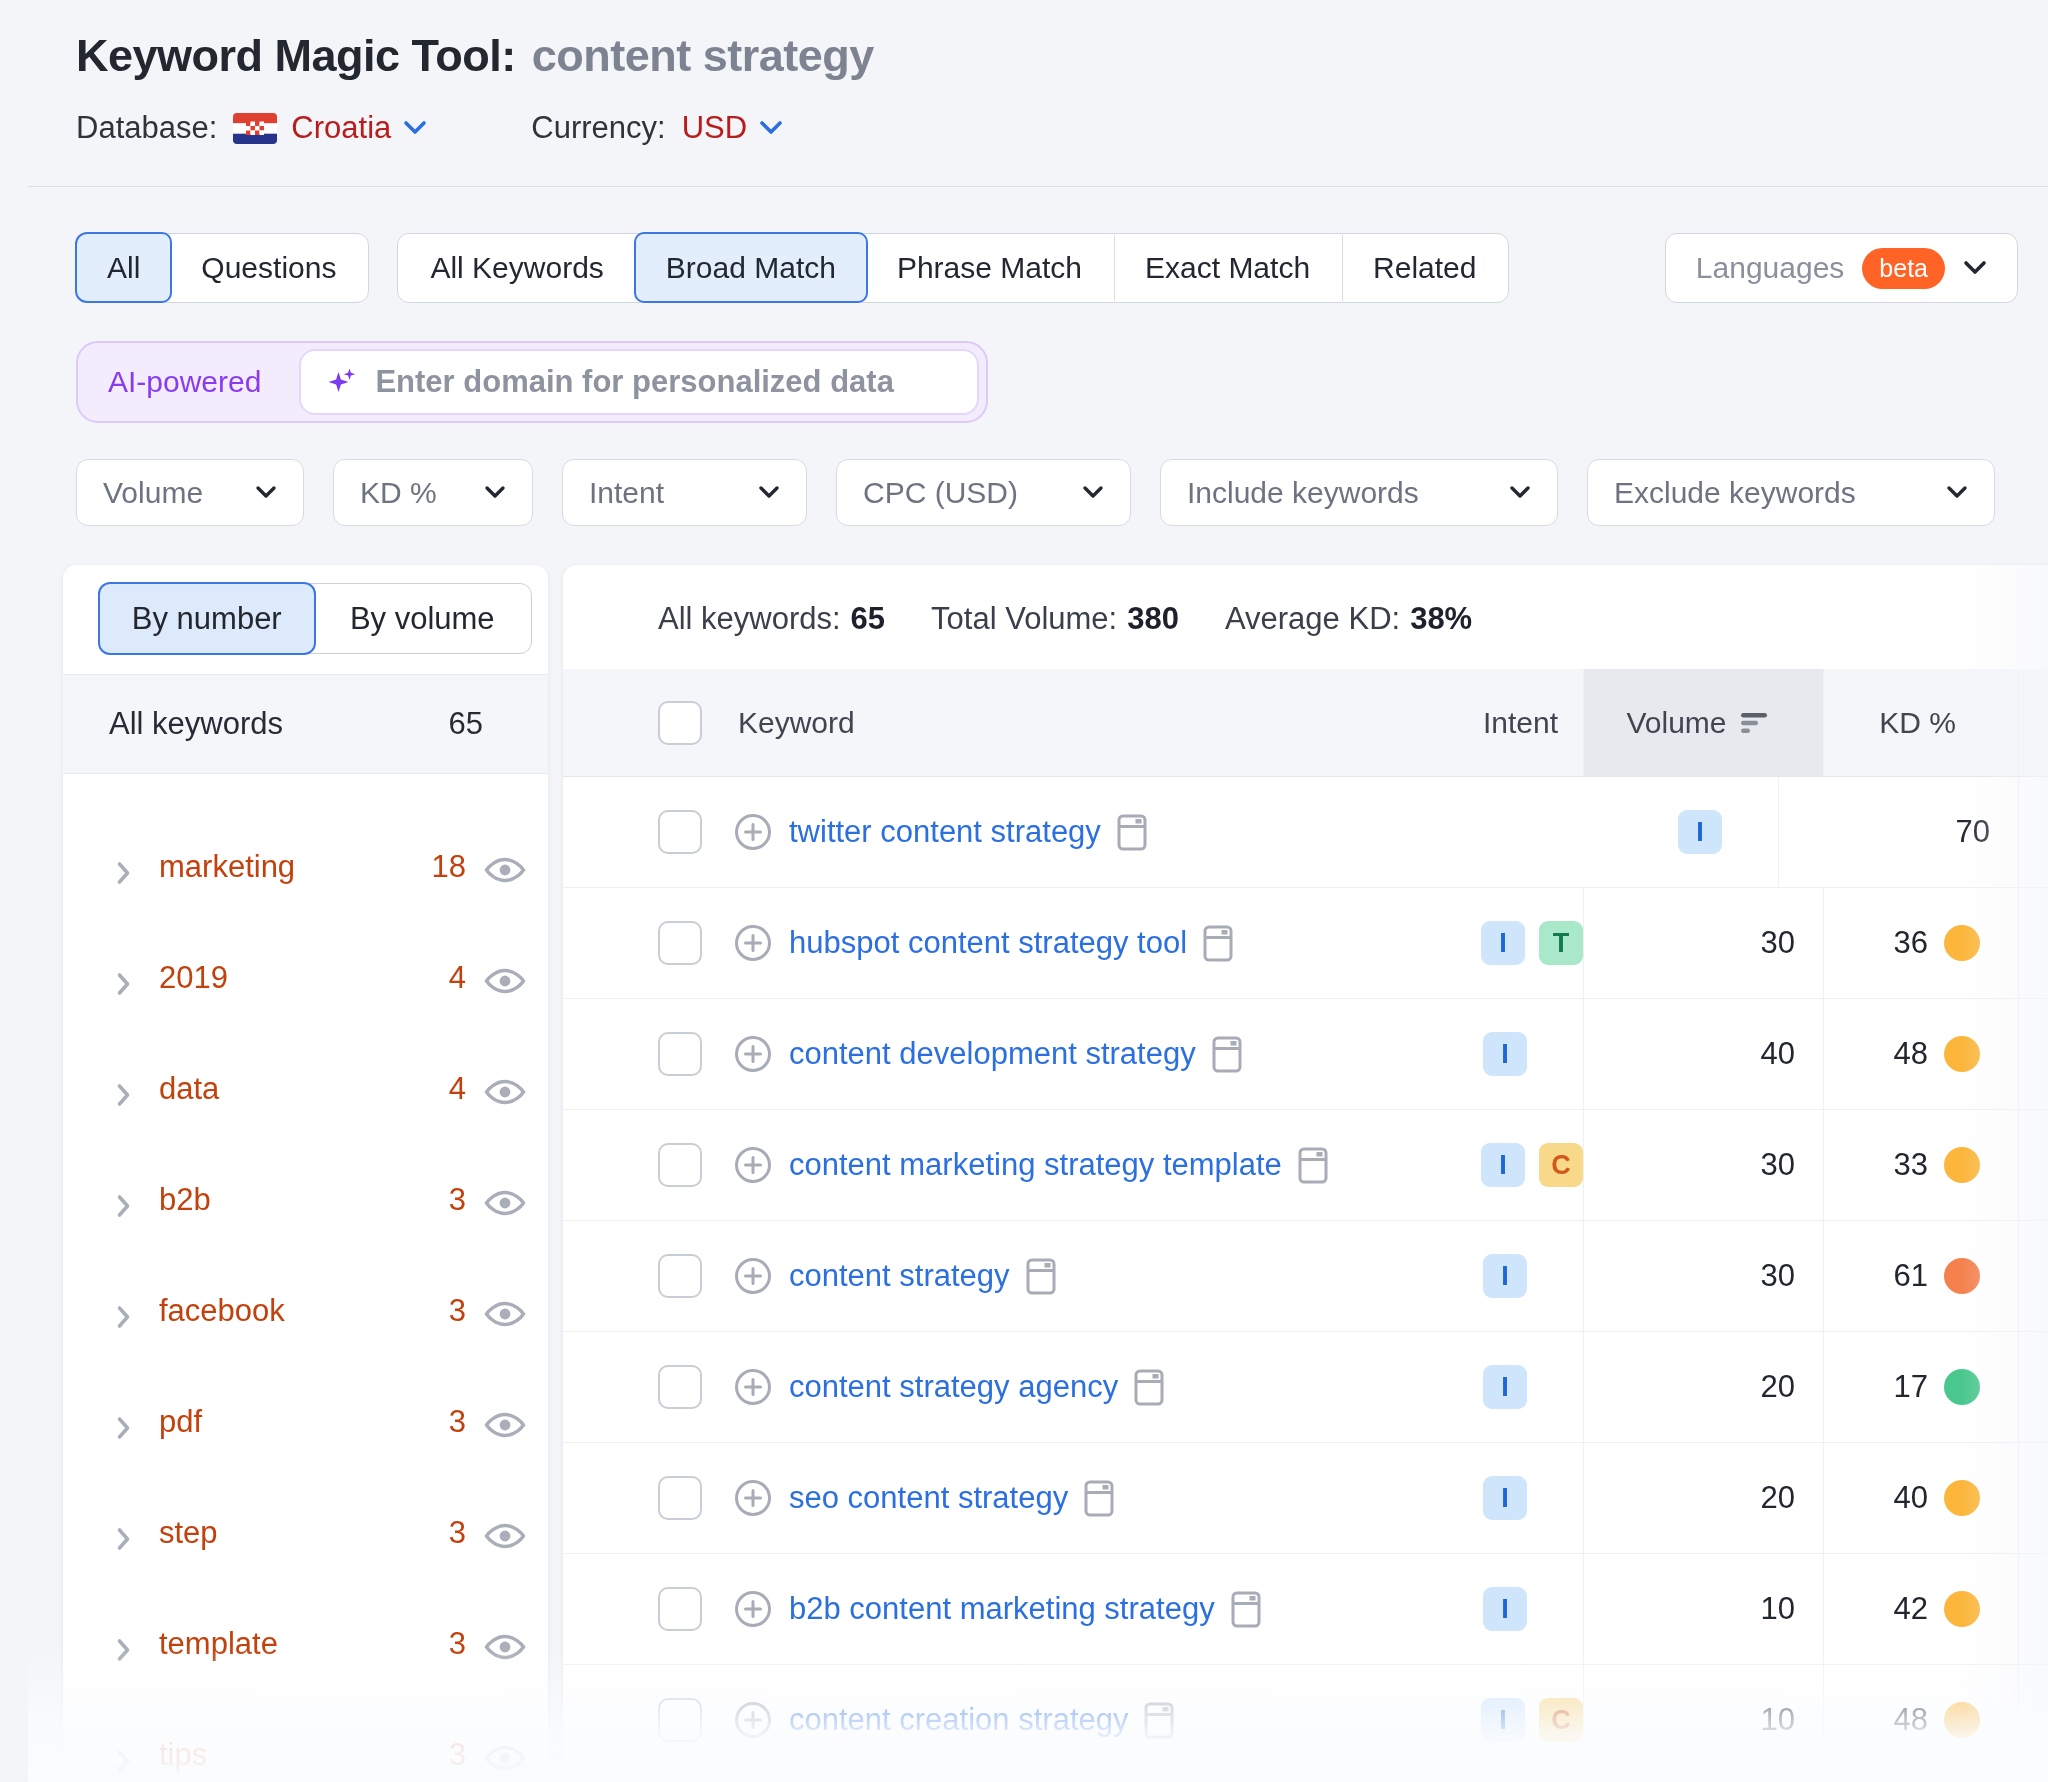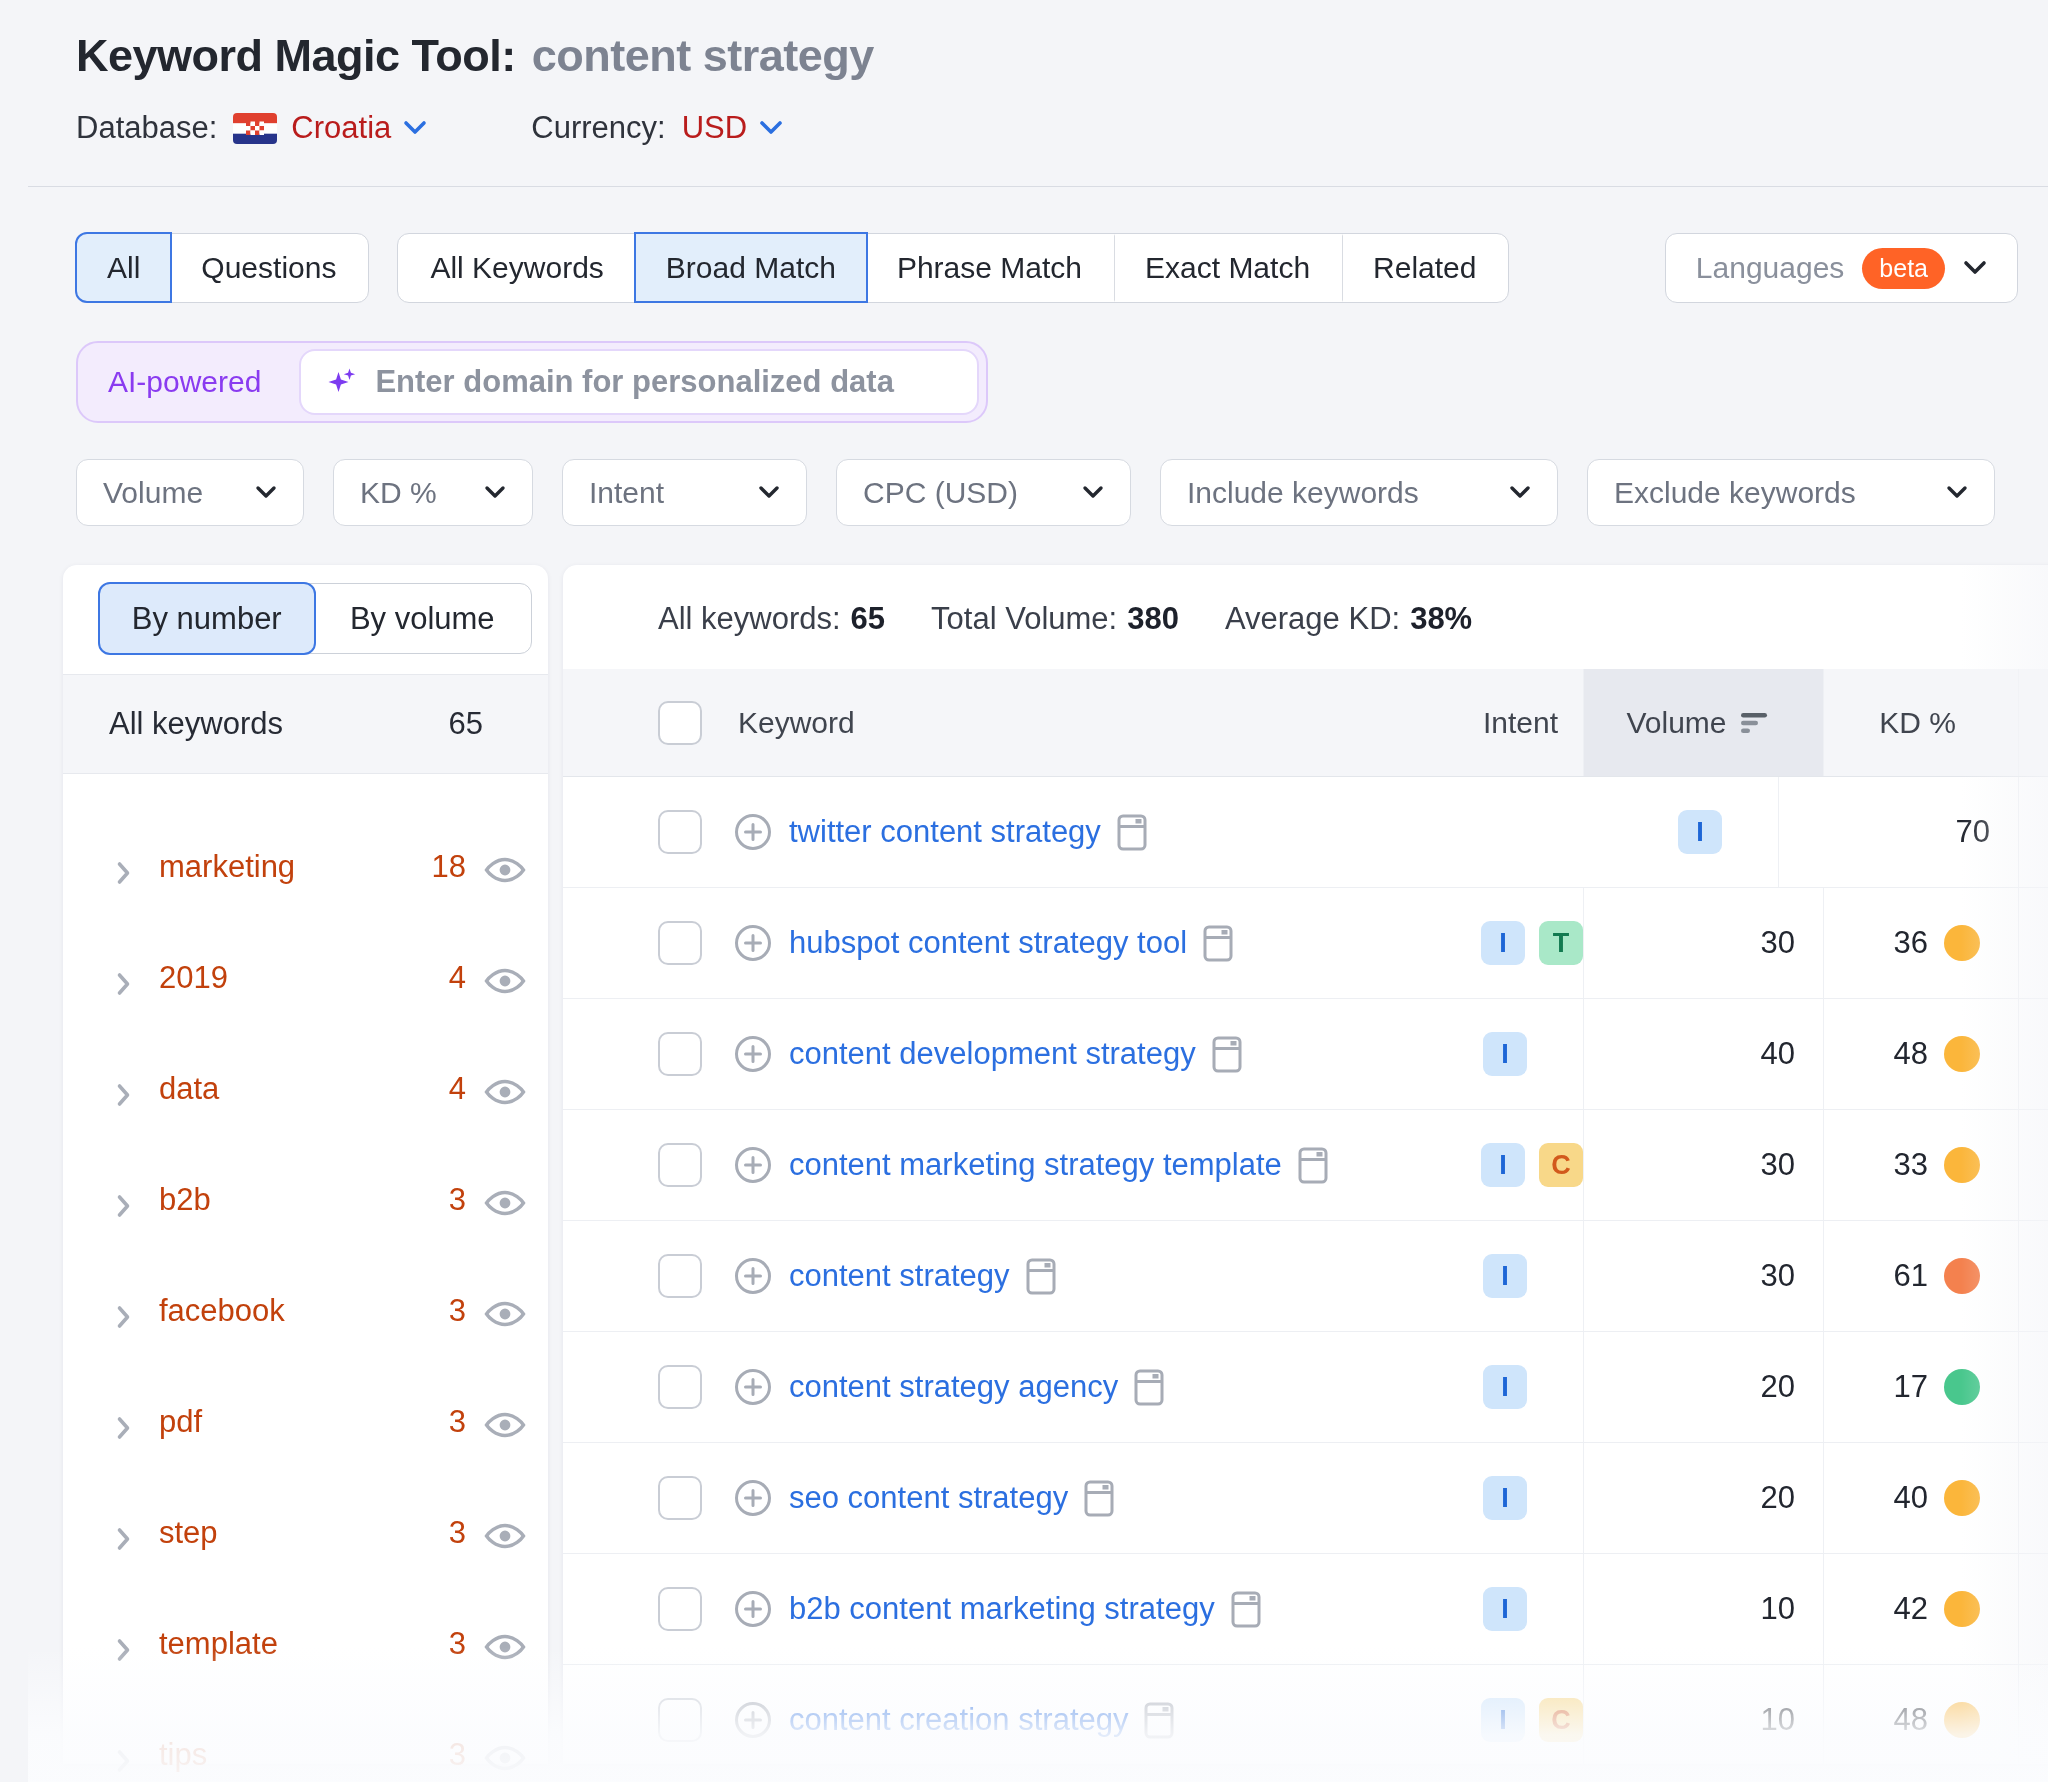--- a/index.html
+++ b/index.html
@@ -26,21 +26,21 @@
   .chev { display: inline-block; margin-left: 12px; }
 
   .divider { margin-top: 40px; height: 1px; background: #d9dce3; width: 100%; }
 
   
   .tabs-row { margin: 46px 58px 0 48px; display: flex; align-items: stretch; }
   .seg-group { display: flex; background: #fff; border: 1.5px solid #d2d6de; border-radius: 12px; height: 70px; align-items: stretch; }
   .seg-group + .seg-group { margin-left: 28px; }
   .seg { display: flex; align-items: center; padding: 0 30px; font-size: 30px; color: #23272f; cursor: pointer; border: 2.5px solid transparent; }
   .seg + .seg { border-left: 1px solid #d9dce2; }
-  .seg.selected { border: 2.5px solid #3d77e3; background: #e2eefb; margin: -2px; height: 71px; border-radius: 0; position: relative; z-index: 1; }
+  .seg.selected { border: 2.5px solid #3d77e3; background: #e2eefb; margin: -2px; height: 71px; border-radius: 10px; position: relative; z-index: 1; }
   .seg.selected:first-child { border-top-left-radius: 12px; border-bottom-left-radius: 12px; }
   .seg.selected + .seg { border-left-color: transparent; }
   .lang-btn { margin-left: auto; display: flex; align-items: center; gap: 18px; background: #fff; border: 1.5px solid #d2d6de; border-radius: 12px; height: 70px; padding: 0 30px; cursor: pointer; }
   .lang-btn .lang-label { font-size: 30px; color: #8a909c; }
   .beta-pill { background: #ff6326; color: #fff; font-size: 25px; padding: 6px 17px; border-radius: 999px; }
 
   
   .ai-row { margin: 38px 48px 0 48px; }
   .ai-pill { display: inline-flex; align-items: center; background: #f3ecfd; border: 2px solid #dcc8fa; border-radius: 22px; padding: 6px 7px 6px 0; height: 82px; gap: 8px; }
   .ai-badge { font-size: 30px; color: #8a3bf0; padding: 0 30px; white-space: nowrap; }

